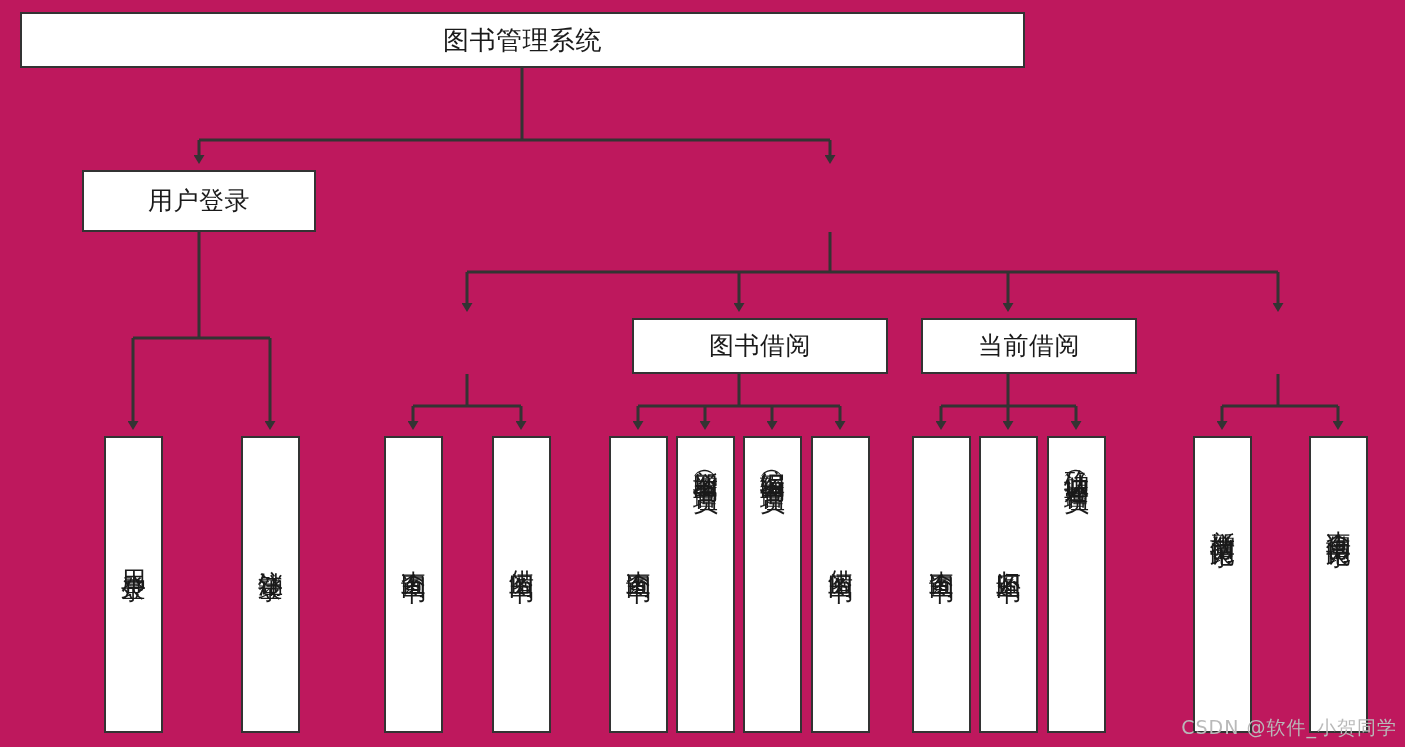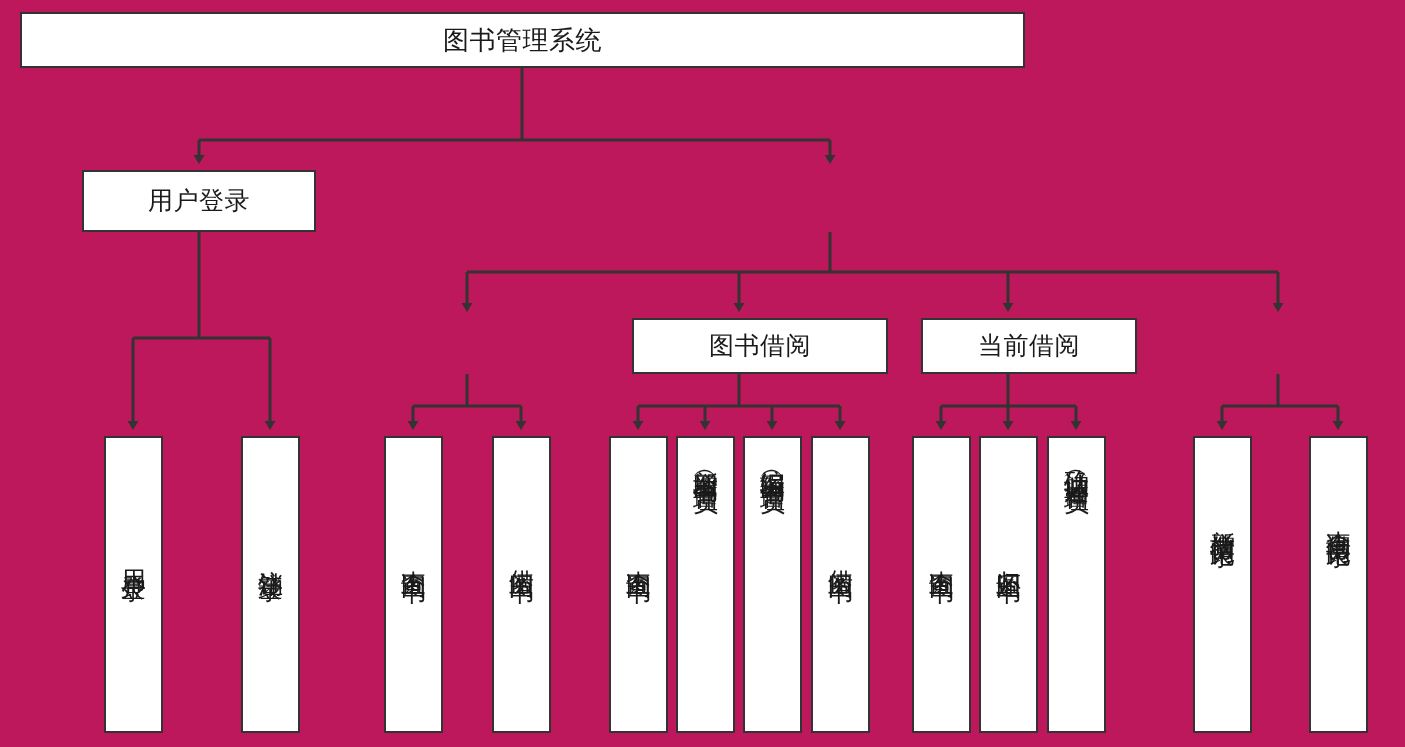--- a/index.html
+++ b/index.html
@@ -192,14 +192,15 @@
     <span class="label">确认归还（管理员）</span>
   </div>
 
   <div class="node vert mid" style="left:1193px; top:436px; width:59px; height:297px;">
     <span class="label">新增借阅记录</span>
   </div>
   <div class="node vert mid" style="left:1309px; top:436px; width:59px; height:297px;">
     <span class="label">查询借阅记录</span>
   </div>
 
+  <div id="watermark">CSDN @软件_小贺同学</div>
 
 </div>
 
 </body></html>

